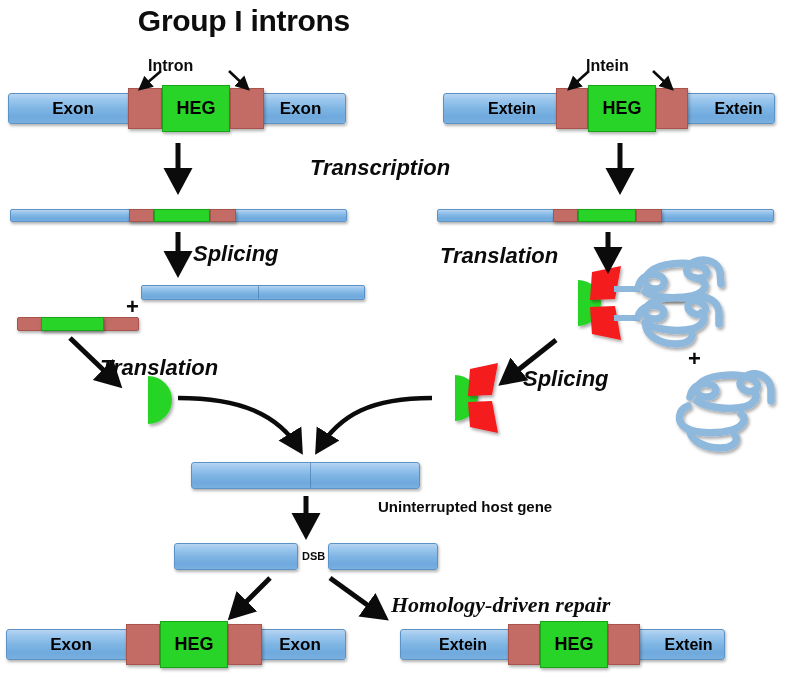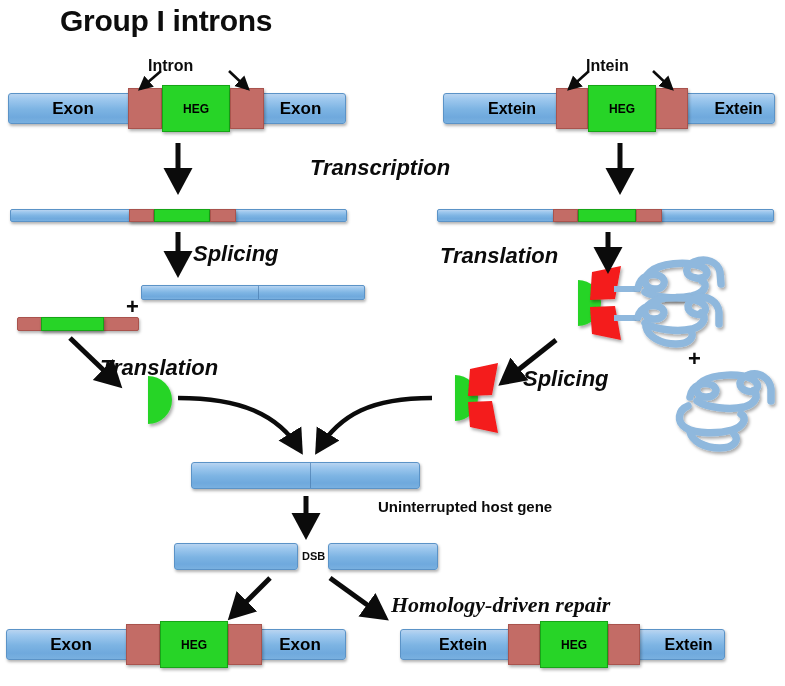--- a/index.html
+++ b/index.html
@@ -15,21 +15,21 @@
     background: #ffffff;
     overflow: hidden;
   }
   .abs { position: absolute; }
 
   
   .col-title {
     font-size: 30px;
     font-weight: bold;
     color: #0d0d0d;
-    text-align: left;
+    text-align: right;
     letter-spacing: -0.3px;
     white-space: nowrap;
   }
 
   
   .lbl-bold {
     font-size: 15px;
     font-weight: bold;
     color: #0b0b0b;
     white-space: nowrap;
@@ -80,21 +80,21 @@
     inset: 0;
     display: flex;
     align-items: center;
     justify-content: center;
     font-size: 17px;
     font-weight: bold;
     color: #000000;
     pointer-events: none;
   }
   .bar-text.small { font-size: 16px; padding-left: 16px; }
-  .blk-green .bar-text { font-size: 12px; }
+  .blk-green .bar-text { font-size: 18px; }
 
   
   .seam {
     position: absolute;
     top: 0; bottom: 0;
     width: 1px;
     background: rgba(70,120,170,0.65);
   }
 
   svg.ovl { position: absolute; left: 0; top: 0; overflow: visible; }

